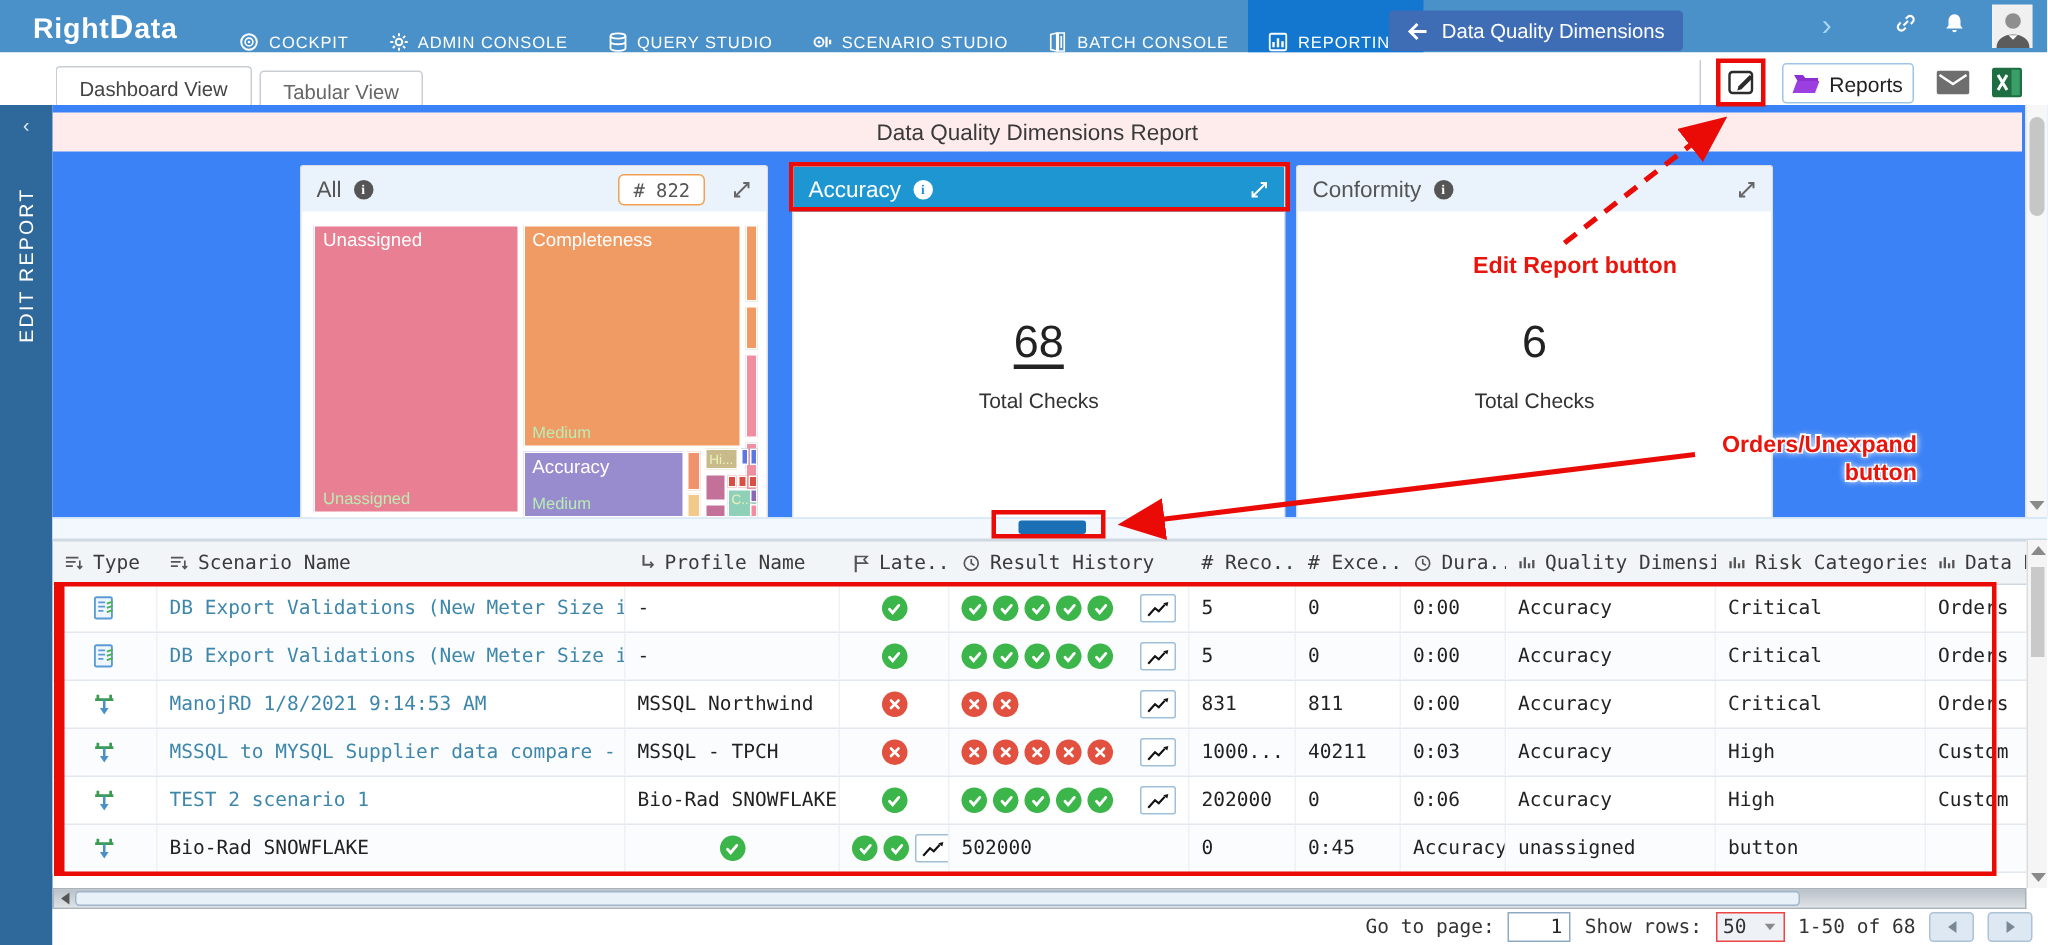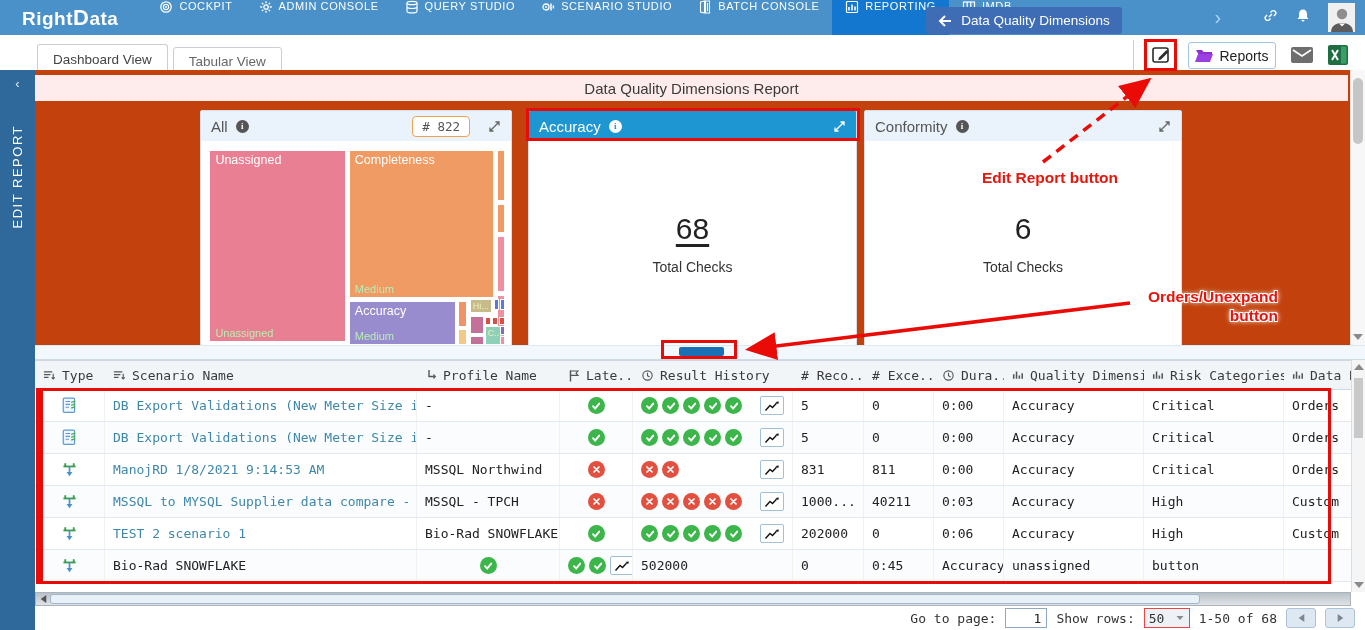--- a/index.html
+++ b/index.html
@@ -6,21 +6,21 @@
 html,body{width:1365px;height:630px;overflow:hidden;font-family:"Liberation Sans",sans-serif;background:#fff}
 .screen{position:relative;width:1365px;height:630px;background:#fff;overflow:hidden}
 
 
 .topnav{position:absolute;left:0;top:0;width:1365px;height:35px;background:#4a90c9;display:flex;align-items:center;color:#fff}
 .brand{display:flex;align-items:baseline;margin-left:22px;margin-right:28px;font-weight:bold;letter-spacing:.5px}
 .brand .p1{font-size:19px}
 .brand .p2{font-size:19px}
 .brand .p2::first-letter{font-size:22px}
 .nav-items{display:flex;align-items:stretch;height:35px}
-.nav-item{display:flex;align-items:flex-start;gap:6px;padding:0 13px;font-size:11px;letter-spacing:.6px;cursor:pointer;white-space:nowrap}
+.nav-item{display:flex;align-items:flex-end;gap:6px;padding:0 13px;font-size:11px;letter-spacing:.6px;cursor:pointer;white-space:nowrap}
 .nav-item.active{background:#1377d0}
 .nav-item .nicon{display:flex;align-items:center}
 .nav-chevron{color:#a9d4f2;font-size:20px;display:flex;align-items:center;padding:0 10px;height:35px}
 .nav-right{margin-left:auto;display:flex;align-items:center;gap:18px;padding-right:10px}
 .avatar{width:27px;height:29px;background:#f2f2f2;overflow:hidden;display:flex;align-items:flex-end;justify-content:center}
 
 
 .toolbar{position:absolute;left:0;top:35px;width:1365px;height:40px;background:#fff}
 .tabs{position:absolute;left:37px;bottom:0;display:flex;align-items:flex-end;gap:5px}
 .tab{height:28px;padding:0 15px;border:1px solid #c9ced4;background:#fff;display:flex;align-items:center;font-size:13.5px;color:#666;border-radius:3px 3px 0 0;cursor:pointer}
@@ -31,21 +31,21 @@
 .reports-btn{position:absolute;left:1188px;top:42px;width:88px;height:27px;border:1px solid #9fc6e8;border-radius:3px;background:#fff;display:flex;align-items:center;justify-content:center;gap:6px;font-size:14px;color:#222;cursor:pointer}
 .mail-btn{position:absolute;left:1291px;top:47px;cursor:pointer}
 .excel-btn{position:absolute;left:1328px;top:45px;cursor:pointer}
 
 
 .sidebar{position:absolute;left:0;top:70px;width:35px;height:560px;background:#2f689b;display:flex;flex-direction:column;align-items:center;color:#fff}
 .collapse{font-size:13px;margin-top:6px;cursor:pointer;color:#dceaf5}
 .vtext{writing-mode:vertical-rl;transform:rotate(180deg);font-size:13px;letter-spacing:1.5px;margin-top:34px;color:#fff}
 
 
-.dash{position:absolute;left:35px;top:70px;width:1330px;height:275px;background:#c2410c;overflow:hidden}
+.dash{position:absolute;left:35px;top:70px;width:1330px;height:275px;background:#3b82f6;overflow:hidden}
 .banner{position:absolute;left:0;top:5px;width:1313px;height:26px;background:#fdeceb;display:flex;align-items:center;justify-content:center;font-size:15px;color:#3a3a3a}
 .card{position:absolute;top:40px;background:#fff;border:1px solid #d9dfe5;border-radius:2px;overflow:hidden}
 .card-header{height:30px;display:flex;align-items:center;gap:8px;padding:0 10px;background:#eaf3fb;font-size:15px;color:#555}
 .card-header.blue{background:#1e96d2;color:#fff}
 .card-all{left:165px;width:312px;height:240px}
 .card-accuracy{left:493px;width:329px;height:240px}
 .card-conformity{left:829px;width:318px;height:240px}
 .info{width:13px;height:13px;border-radius:50%;background:#555;color:#fff;display:inline-flex;align-items:center;justify-content:center;font:700 9px "Liberation Serif",serif;flex:0 0 auto;cursor:pointer}
 .info::before{content:"i"}
 .card-header.blue .info{background:#fff;color:#1e96d2}

